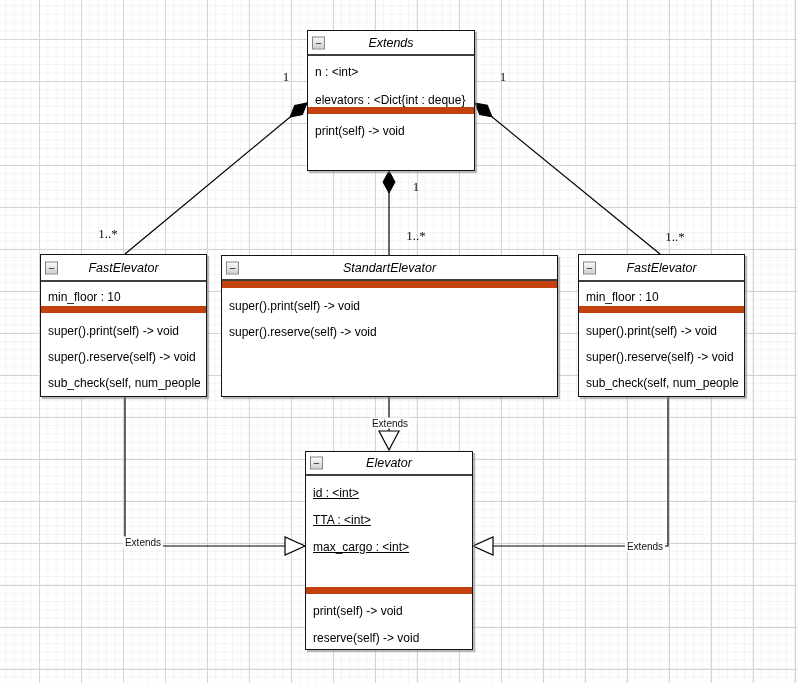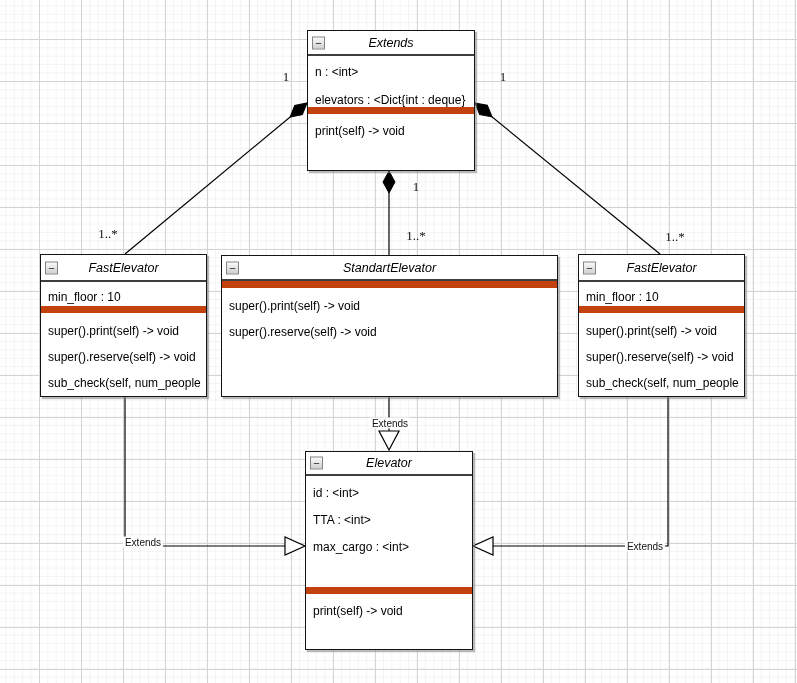--- a/index.html
+++ b/index.html
@@ -72,21 +72,21 @@
   #standart{left:221px;top:255px;width:337px;height:142px;}
   #standart .uml-title{height:25px;}
   #standart .attrs{height:7px;}
   #standart .methods{padding-top:5px;}
   #standart .methods .row{height:26px;}
 
   
   #elevator{left:305px;top:451px;width:168px;height:199px;}
   #elevator .uml-title{height:24px;}
   #elevator .attrs{height:118px;padding-top:3px;}
-  #elevator .attrs .row{height:27px;}
+  #elevator .attrs .row{height:27px;text-decoration:underline;}
   #elevator .methods{padding-top:3px;}
   #elevator .methods .row{height:27px;}
 
   .edge-label{
     position:absolute;transform:translate(-50%,-50%);
     font-size:10px;line-height:1.1;white-space:nowrap;
   }
   .mult{font-family:"Liberation Serif", serif;font-size:13px;color:#111;}
   .extends{background:#fff;padding:0 2px;color:#111;}
 </style>
@@ -183,20 +183,21 @@
       <span class="collapse-btn">−</span>
       <span>Elevator</span>
     </div>
     <div class="sec attrs with-sep">
       <div class="row">id : &lt;int&gt;</div>
       <div class="row">TTA : &lt;int&gt;</div>
       <div class="row">max_cargo : &lt;int&gt;</div>
     </div>
     <div class="sec methods">
       <div class="row">print(self) -&gt; void</div>
+      <div class="row">reserve(self) -&gt; void</div>
     </div>
   </div>
 
   <div class="edge-label mult" style="left:286px;top:77px">1</div>
   <div class="edge-label mult" style="left:503px;top:77px">1</div>
   <div class="edge-label mult" style="left:416px;top:187px">1</div>
   <div class="edge-label mult" style="left:108px;top:234px">1..*</div>
   <div class="edge-label mult" style="left:416px;top:236px">1..*</div>
   <div class="edge-label mult" style="left:675px;top:237px">1..*</div>
   <div class="edge-label extends" style="left:143px;top:542px">Extends</div>

